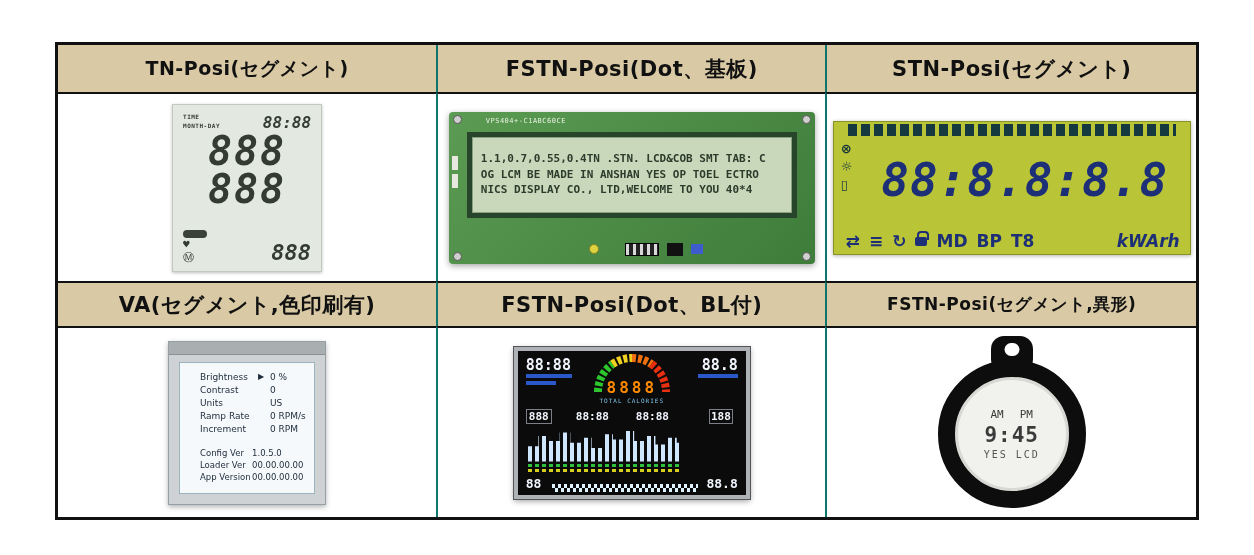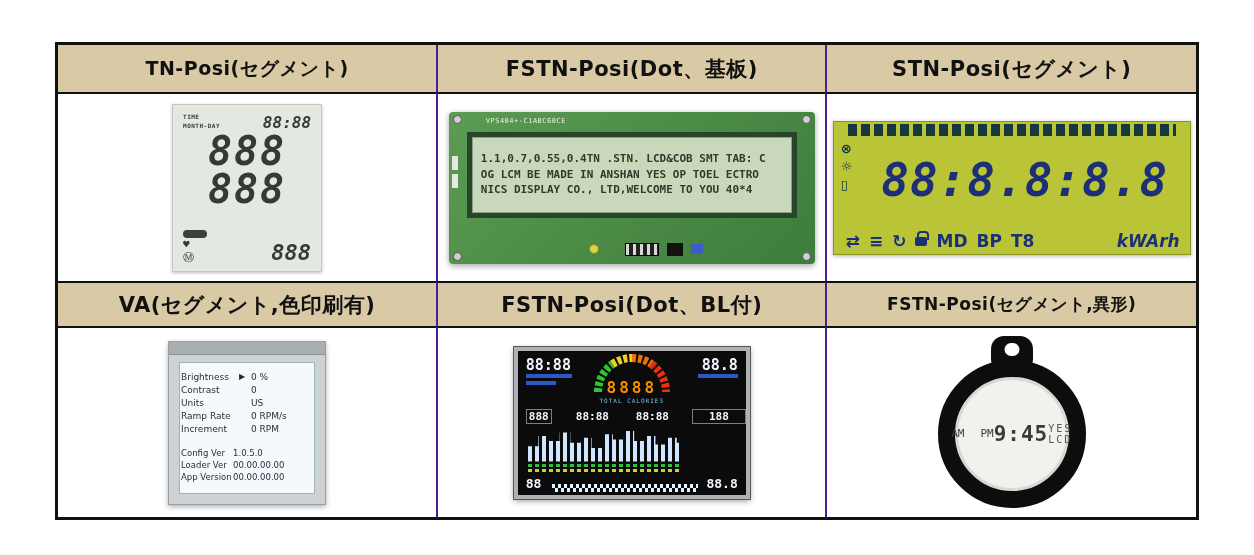--- a/index.html
+++ b/index.html
@@ -5,21 +5,21 @@
   * { margin:0; padding:0; box-sizing:border-box; }
   html,body { background:#ffffff; }
   .sheet { position:relative; width:1254px; height:555px; background:#ffffff; overflow:hidden;
            font-family:"DejaVu Sans","Liberation Sans",sans-serif; }
 
   .lcd-table { position:absolute; left:55px; top:42px; width:1144px; height:478px;
                border:3px solid #111; display:grid;
                grid-template-columns:1fr 1.03fr 0.98fr;
                grid-template-rows:47px 189px 45px 1fr; background:#fff; }
   .cell { background:#fff; display:flex; align-items:center; justify-content:center; overflow:hidden; }
-  .cell:not(:nth-child(3n+1)) { border-left:2px solid #4c1d95; }
+  .cell:not(:nth-child(3n+1)) { border-left:2px solid #0f766e; }
   .cell:nth-child(n+4) { border-top:2px solid #111; }
 
   .hdr-cell { padding:0; }
   .hdr-band { width:100%; height:100%; background:#d9caa5; display:flex; align-items:center;
               justify-content:center; color:#111; font-weight:bold; font-size:21px; letter-spacing:0.5px; }
   .hdr-band.small { font-size:17px; }
   .hdr-band.mid { font-size:19px; }
 
   
   .tn-panel { width:150px; height:168px; background:#e3e8e0; border:1px solid #c3c9c1;
@@ -73,21 +73,21 @@
   .stn-lock { position:relative; width:12px; height:9px; background:#1d2f77; border-radius:2px; display:inline-block; }
   .stn-lock::before { content:""; position:absolute; top:-6px; left:2px; width:8px; height:7px;
                       border:2px solid #1d2f77; border-bottom:none; border-radius:4px 4px 0 0; }
   .stn-kwh { margin-left:auto; font-style:italic; }
 
   
   .bl-module { position:relative; width:158px; height:164px; background:#cfd2d4; border:1px solid #96a0a4;
                box-shadow:0 2px 5px rgba(0,0,0,.3); }
   .bl-topbar { position:absolute; top:0; left:0; right:0; height:13px; background:#a9aeb1; border-bottom:1px solid #8a9094; }
   .bl-screen { position:absolute; left:10px; top:20px; width:136px; height:132px; background:#f6f9fb;
-               border:1px solid #9ab4c0; padding:8px 5px 4px 1px; color:#1c2a3a; }
+               border:1px solid #9ab4c0; padding:8px 5px 4px 20px; color:#1c2a3a; }
   .bl-row { display:flex; font-size:9px; line-height:1.45; }
   .bl-row .lbl { width:58px; }
   .bl-row .arr { width:12px; font-size:8px; }
   .bl-row .sp  { width:12px; }
   .bl-vers { margin-top:11px; }
   .bl-vers .bl-row { font-size:8.5px; }
   .bl-vers .lbl { width:52px; }
 
   
   .va-module { position:relative; width:236px; height:152px; background:#0b0b0b;
@@ -96,21 +96,21 @@
   .va-tl { left:8px; top:5px; font-size:15px; }
   .va-tr { right:8px; top:5px; font-size:15px; }
   .va-strip { position:absolute; height:4px; background:#2a58c8; }
   .va-gauge { position:absolute; left:50%; transform:translateX(-50%); top:1px; }
   .va-cal { left:0; right:0; top:27px; text-align:center; font-size:16px; color:#ff8a00; letter-spacing:3px; }
   .va-cal-label { left:0; right:0; top:46px; text-align:center; font-size:6px; color:#7fc4e8;
                   letter-spacing:1px; font-weight:normal; }
   .va-midbox { left:8px; top:58px; font-size:11px; border:1px solid #7a7f88; padding:0 2px; }
   .va-mid1 { left:58px; top:59px; font-size:11px; }
   .va-mid2 { left:118px; top:59px; font-size:11px; }
-  .va-midr { right:0; top:58px; font-size:11px; border:1px solid #7a7f88; padding:0 16px; }
+  .va-midr { right:13px; top:58px; font-size:11px; border:1px solid #7a7f88; padding:0 1px; }
   .va-bars { position:absolute; left:10px; top:77px; width:152px; height:34px;
              background:repeating-linear-gradient(90deg,#cfe6ff 0 4px,rgba(0,0,0,0) 4px 7px);
              clip-path:polygon(0% 100%,0% 55%,7% 55%,7% 25%,14% 25%,14% 40%,21% 40%,21% 15%,28% 15%,28% 45%,35% 45%,35% 30%,42% 30%,42% 60%,49% 60%,49% 20%,56% 20%,56% 35%,63% 35%,63% 10%,70% 10%,70% 40%,77% 40%,77% 25%,84% 25%,84% 50%,91% 50%,91% 30%,98% 30%,98% 45%,100% 45%,100% 100%); }
   .va-dots1 { position:absolute; left:10px; top:113px; width:152px; height:3px;
               background:repeating-linear-gradient(90deg,#2fc040 0 4px,rgba(0,0,0,0) 4px 7px); }
   .va-dots2 { position:absolute; left:10px; top:118px; width:152px; height:3px;
               background:repeating-linear-gradient(90deg,#d7d020 0 4px,rgba(0,0,0,0) 4px 7px); }
   .va-bl { left:8px; bottom:4px; font-size:13px; }
   .va-br { right:8px; bottom:4px; font-size:13px; }
   .va-checker { position:absolute; left:34px; right:48px; bottom:3px; height:8px;
@@ -119,21 +119,21 @@
                 background-size:6px 4px,6px 4px; background-position:0 0,3px 4px; background-repeat:repeat-x,repeat-x; }
 
   
   .pendant { position:relative; width:152px; height:174px; }
   .pendant-loop { position:absolute; top:0; left:50%; transform:translateX(-50%); width:42px; height:36px;
                   background:#0d0d0d; border-radius:13px; }
   .pendant-hole { position:absolute; top:7px; left:50%; transform:translateX(-50%); width:15px; height:13px;
                   background:#fff; border-radius:7px; }
   .clock-face { position:absolute; top:24px; left:50%; transform:translateX(-50%); width:148px; height:148px;
                 border-radius:50%; background:#f1f1ee; border:17px solid #0d0d0d;
-                box-shadow:inset 0 0 0 3px #d8d8d4; display:flex; flex-direction:row;
+                box-shadow:inset 0 0 0 3px #d8d8d4; display:flex; flex-direction:column;
                 align-items:center; justify-content:center; color:#3a3a3a;
                 font-family:"DejaVu Sans Mono",monospace; }
   .clock-ampm { display:flex; gap:16px; font-size:11px; }
   .clock-time { font-size:21px; font-weight:bold; letter-spacing:1px; margin:2px 0; }
   .clock-brand { font-size:10px; letter-spacing:2px; color:#555; }
 </style>
 </head>
 <body>
 
 <div class="sheet">

